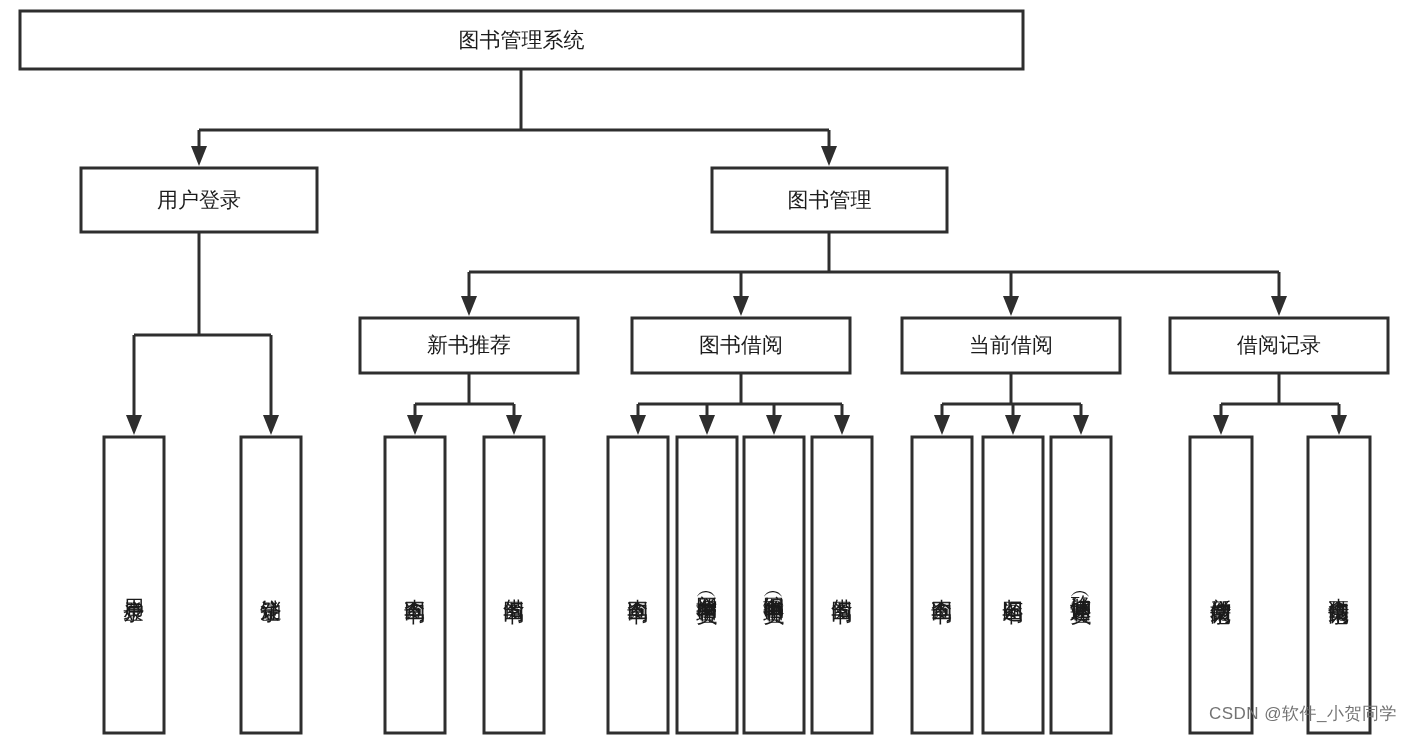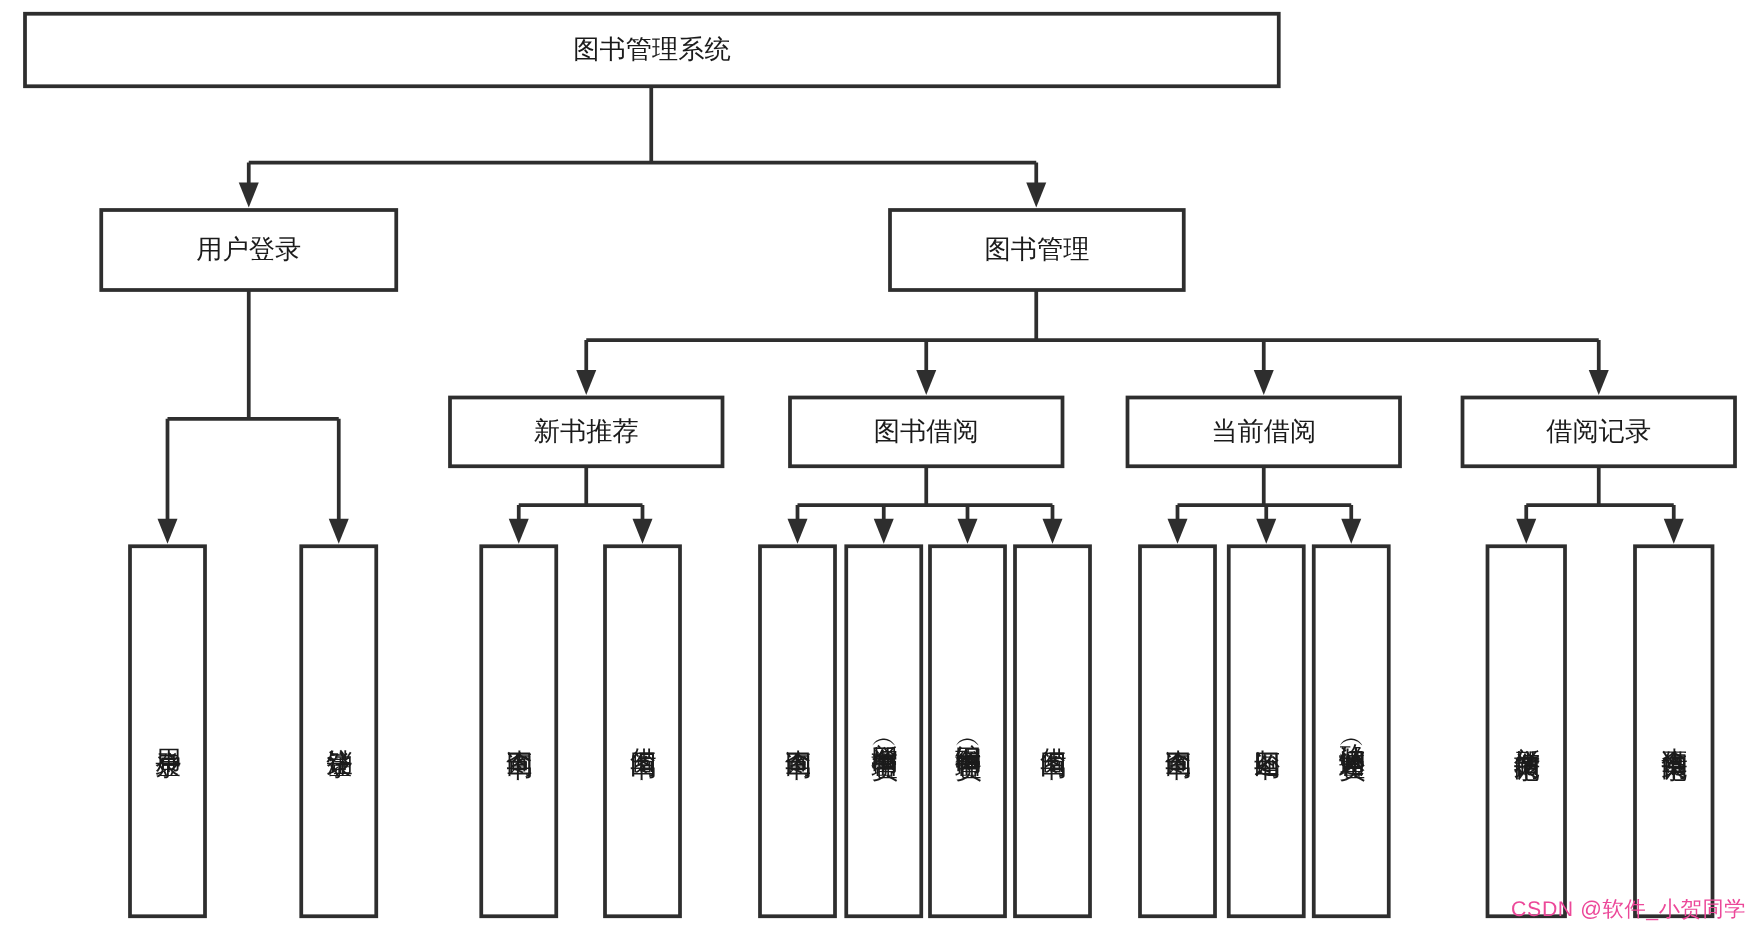--- a/index.html
+++ b/index.html
@@ -59,24 +59,24 @@
     letter-spacing: 1.5px;
     display: flex;
     align-items: center;
     justify-content: center;
     white-space: nowrap;
     user-select: none;
   }
   .watermark {
     position: absolute;
     right: 8px;
-    bottom: 8px;
+    bottom: 22px;
     font-family: "Liberation Sans", "DejaVu Sans", sans-serif;
     font-size: 17px;
-    color: #ec4899;
+    color: #737373;
     letter-spacing: 0.5px;
     white-space: nowrap;
   }
 </style>
 </head>
 <body>
 
 <div id="diagram-root">
   <svg class="diagram-canvas" viewBox="0 0 1405 747">
     <g id="connector-layer">

